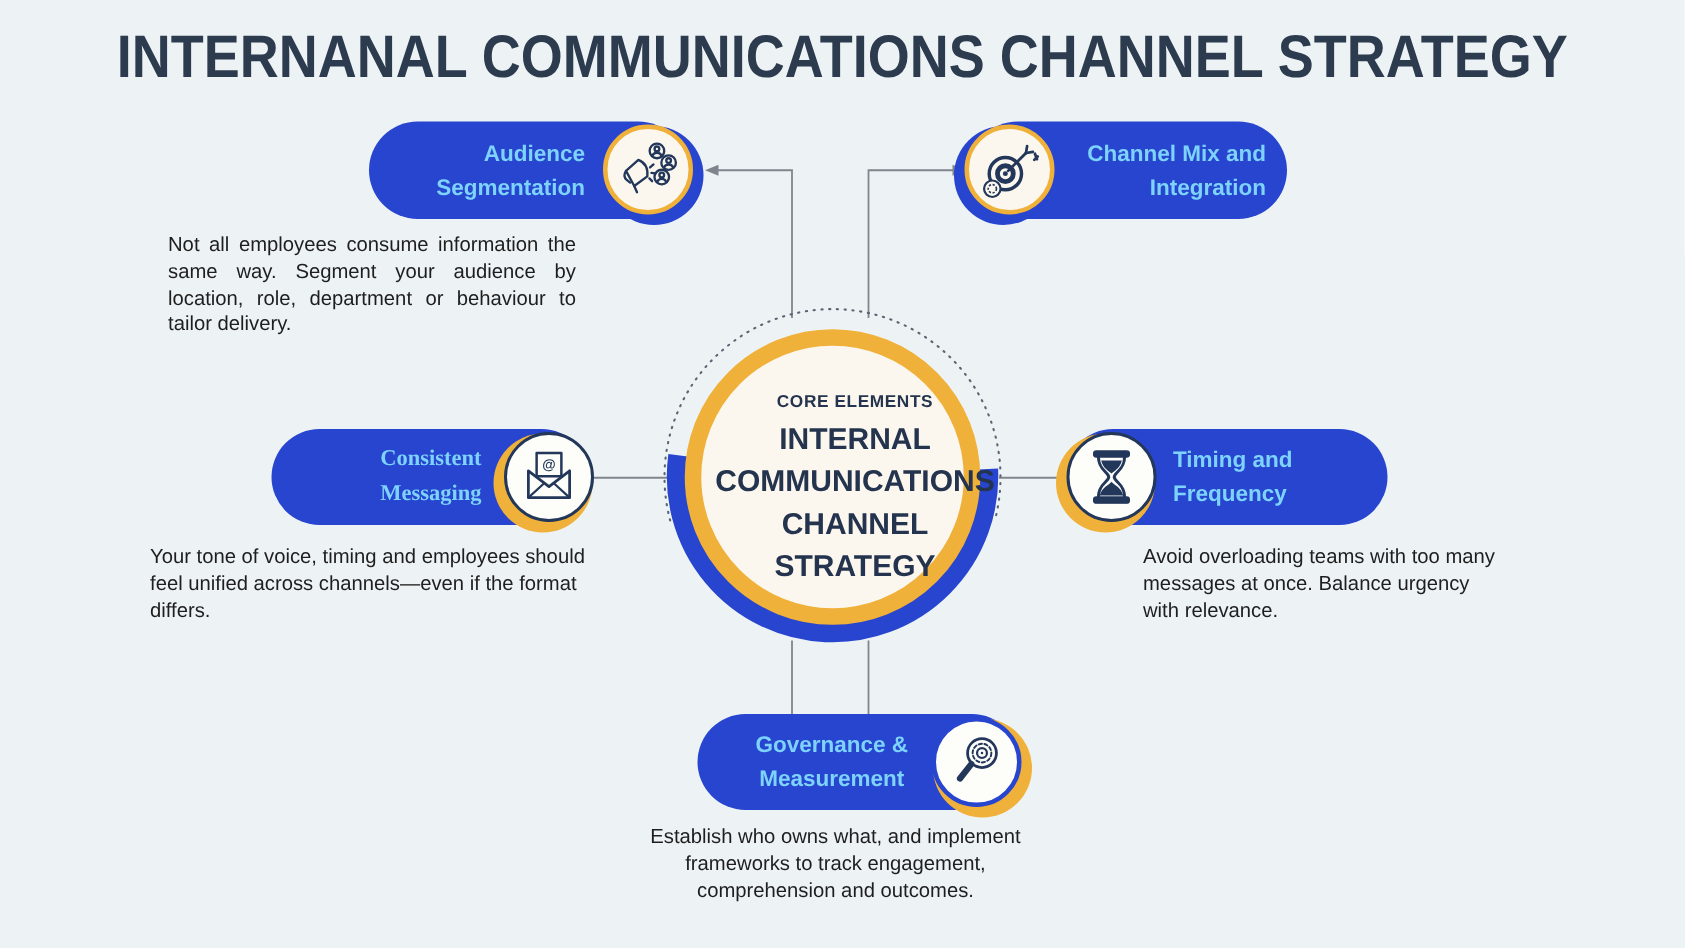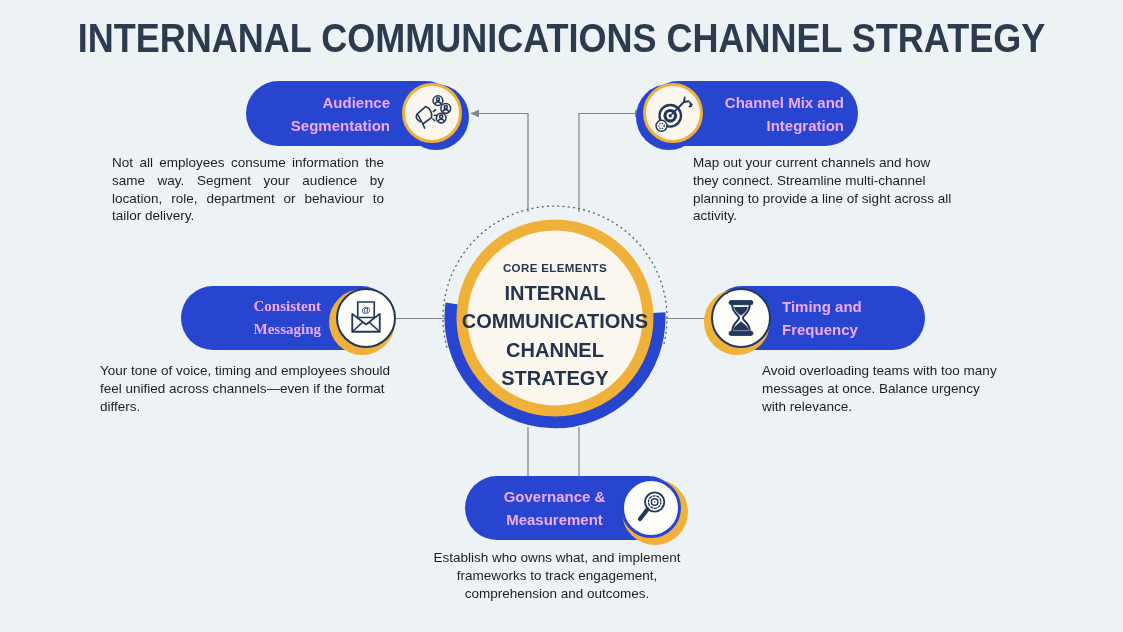--- a/index.html
+++ b/index.html
@@ -10,21 +10,21 @@
   }
   .main-title {
     position:absolute; top:16px; left:0; width:100%;
     text-align:center; font-size:40px; font-weight:bold;
     color:#2d3b4f; letter-spacing:0px; transform:scaleX(.9);
     white-space:nowrap;
   }
   svg.connectors { position:absolute; left:0; top:0; z-index:0; }
   .pill {
     position:absolute; background:#2745cf; border-radius:34px;
-    color:#f0abfc; font-weight:bold; font-size:15px; line-height:23px;
+    color:#7dd3fc; font-weight:bold; font-size:15px; line-height:23px;
     display:flex; flex-direction:column; justify-content:center;
     box-sizing:border-box; z-index:1;
   }
   .crescent { position:absolute; width:66px; height:66px; border-radius:50%; z-index:2; }
   .crescent.blue { background:#2745cf; }
   .crescent.yellow { background:#f0b13a; }
   .icon-circle {
     position:absolute; width:60px; height:60px; border-radius:50%;
     box-sizing:border-box; display:flex; align-items:center; justify-content:center;
     z-index:3;
@@ -56,21 +56,21 @@
   .n4-desc { left:762px; top:362px; width:240px; }
   
   .n5-pill { left:465px; top:476px; width:215px; height:64px; padding:0 64px 0 28px; text-align:center; }
   .n5-cres { left:622px; top:479px; }
   .n5-icon { left:621px; top:478px; }
   .n5-desc { left:427px; top:549px; width:260px; text-align:center; }
 
   
   .center-svg { position:absolute; left:425px; top:188px; z-index:1; }
   .center-text {
-    position:absolute; left:455px; top:262px; width:200px;
+    position:absolute; left:470px; top:262px; width:200px;
     text-align:center; color:#24344e; z-index:2;
   }
   .center-eyebrow { font-size:11.5px; font-weight:bold; letter-spacing:.4px; margin-bottom:5px; }
   .center-label   { font-size:20px;  font-weight:bold; line-height:1.42; }
 </style>
 </head>
 <body>
 
 <div class="canvas">
 
@@ -139,21 +139,20 @@
       <g stroke="#22375a" stroke-width="2" fill="none" stroke-linecap="round">
         <path d="M23,25 L36,12"></path>
         <path d="M36,12 l0.8,-5"></path>
         <path d="M36,12 l5,-0.8"></path>
         <path d="M42,17 l2.5,-2.5 M42.5,12.5 l1.5,4"></path>
       </g>
       <circle cx="11.5" cy="38" r="6" fill="#fbf7ee" stroke="#22375a" stroke-width="1.6"></circle>
       <circle cx="11.5" cy="38" r="3" fill="none" stroke="#22375a" stroke-width="1.2" stroke-dasharray="1.6 1.2"></circle>
     </svg>
   </div>
-  <div class="desc n2-desc">Map out your current channels and how they connect. Streamline multi-channel planning to provide a line of sight across all activity.</div>
 
   <div class="pill n3-pill">
     <span>Consistent Messaging</span>
   </div>
   <div class="crescent yellow n3-cres"></div>
   <div class="icon-circle ic-navy n3-icon">
     <svg width="44" height="44" viewBox="0 0 48 48">
       <g stroke="#22375a" stroke-linejoin="round">
         <rect x="15" y="6.5" width="18" height="17" fill="#fdfdfa" stroke-width="1.8"></rect>
         <text x="24" y="18" text-anchor="middle" font-size="10" font-weight="bold" fill="#22375a" stroke="none" font-family="'Liberation Sans', sans-serif">@</text>

